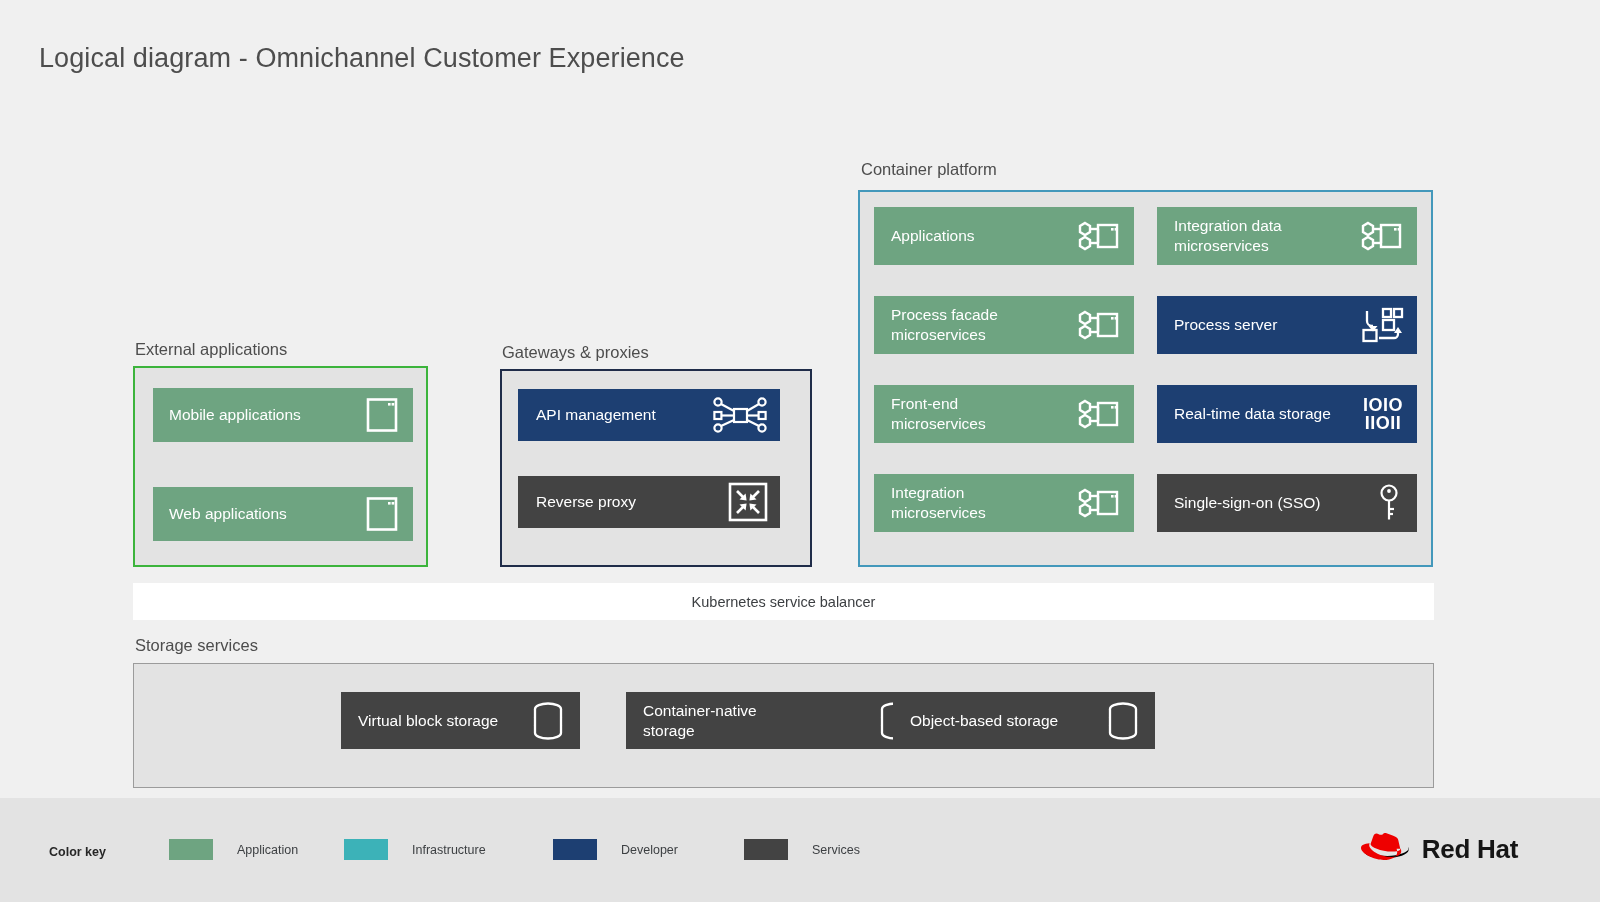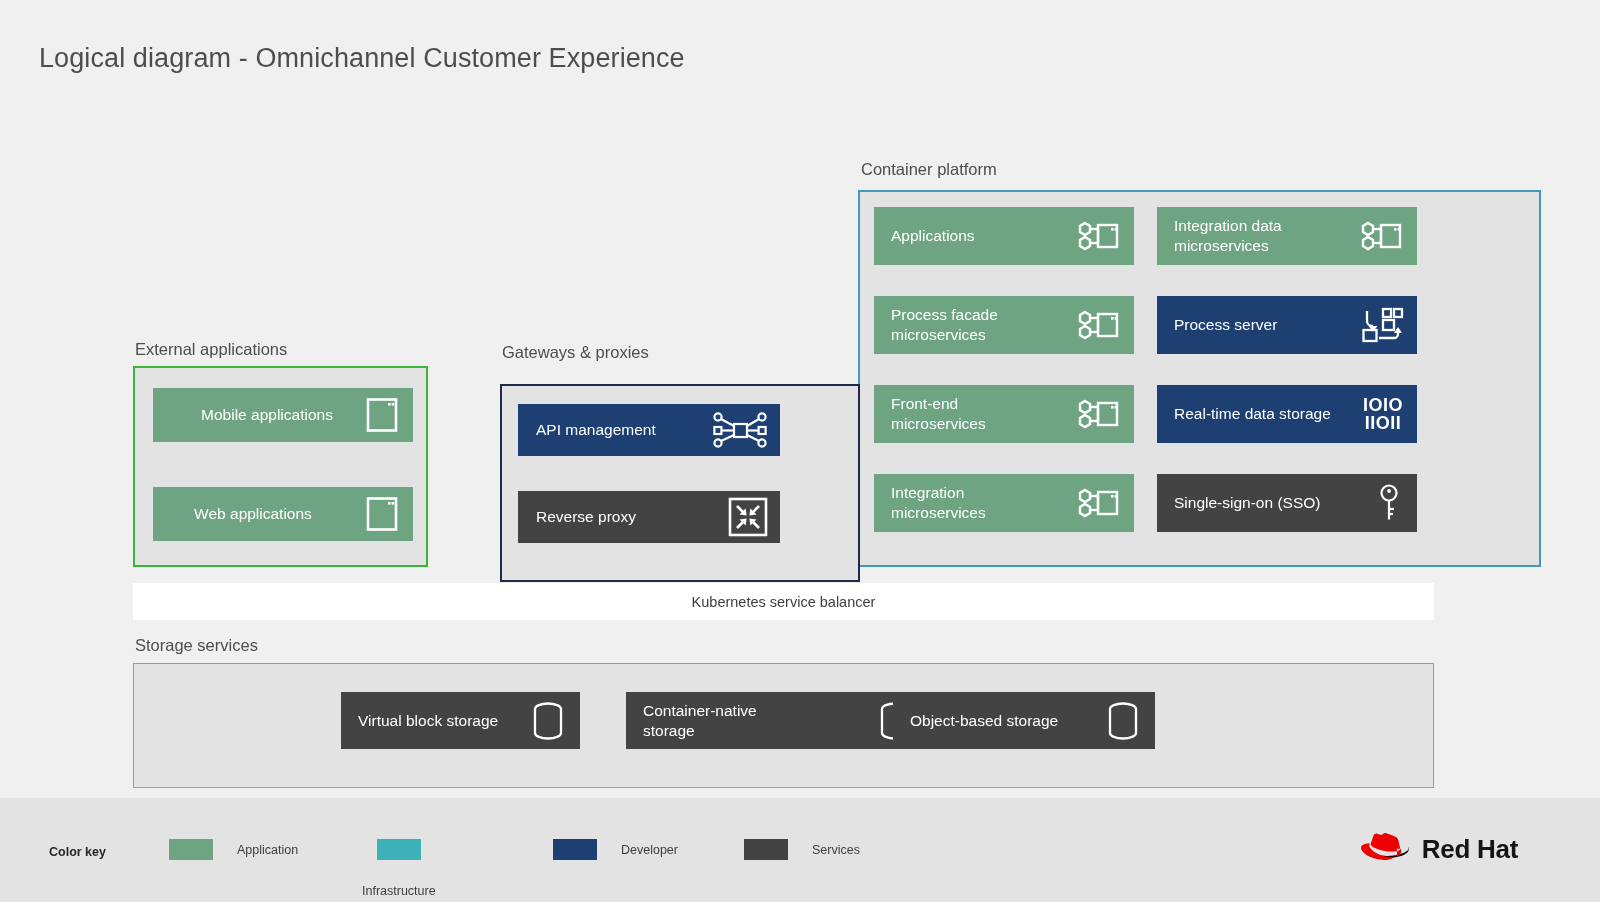--- a/index.html
+++ b/index.html
@@ -23,43 +23,43 @@
   
   .grp-label{
     position:absolute;font-size:16.5px;color:#4d4d4d;font-weight:400;white-space:nowrap;
   }
 
   
   .grp-box{
     position:absolute;background:#e3e3e3;box-sizing:border-box;
   }
   #box-external{left:133px;top:366px;width:295px;height:201px;border:2.5px solid #3cb43c;}
-  #box-gateways{left:500px;top:384px;width:360px;height:198px;border:2.5px solid #1f2c49;}
-  #box-container{left:858px;top:190px;width:683px;height:377px;border:2.5px solid #4398bb;}
+  #box-gateways{left:500px;top:369px;width:312px;height:198px;border:2.5px solid #1f2c49;}
+  #box-container{left:858px;top:190px;width:575px;height:377px;border:2.5px solid #4398bb;}
   #box-storage{left:133px;top:663px;width:1301px;height:125px;border:1.5px solid #9b9b9b;}
 
   
   .card{
     position:absolute;box-sizing:border-box;
     display:flex;align-items:center;
     color:#ffffff;
   }
   .card .lbl{
     font-size:15.5px;line-height:1.28;font-weight:400;
     white-space:pre-line;flex:1 1 auto;
   }
   .card .ico{
     flex:0 0 auto;display:flex;align-items:center;justify-content:center;
   }
   .c-app{background:#6ea481;}
   .c-dev{background:#1d3f72;}
   .c-svc{background:#434343;}
 
   
-  .ext-card{left:18px;width:260px;height:54px;padding:0 14px 0 16px;text-align:center;}
+  .ext-card{left:18px;width:260px;height:54px;padding:0 14px 0 16px;}
   #card-mobile{top:20px;}
   #card-web{top:119px;gap:28px;}
 
   
   .gw-card{left:16px;width:262px;height:52px;padding:0 12px 0 18px;}
   #card-apimgmt{top:18px;}
   #card-revproxy{top:105px;}
 
   
   .cp-card{width:260px;height:58px;padding:0 14px 0 17px;}
@@ -83,21 +83,21 @@
   
   .footer{
     position:absolute;left:0;bottom:0;width:1600px;height:104px;background:#e3e3e3;text-align:center;
   }
   .ck-title{
     position:absolute;left:49px;top:47px;font-size:12.5px;font-weight:700;color:#262626;
   }
   .ck-item{position:absolute;top:41px;display:flex;align-items:center;gap:24px;}
   .ck-sw{width:44px;height:21px;display:block;}
   .ck-tx{font-size:12.5px;color:#3c3f42;white-space:nowrap;}
-  #ck-0{left:169px;} #ck-1{left:362px;flex-direction:column;} #ck-2{left:553px;} #ck-3{left:744px;}
+  #ck-0{left:169px;} #ck-1{left:344px;} #ck-2{left:553px;} #ck-3{left:744px;}
 
   .rh-logo{position:absolute;right:82px;top:32px;display:flex;align-items:center;gap:9px;}
   .rh-text{font-size:26px;font-weight:700;color:#151515;letter-spacing:-.3px;}
   svg{display:block;overflow:visible;}
 </style>
 </head>
 <body>
 
 <div class="page">
 

